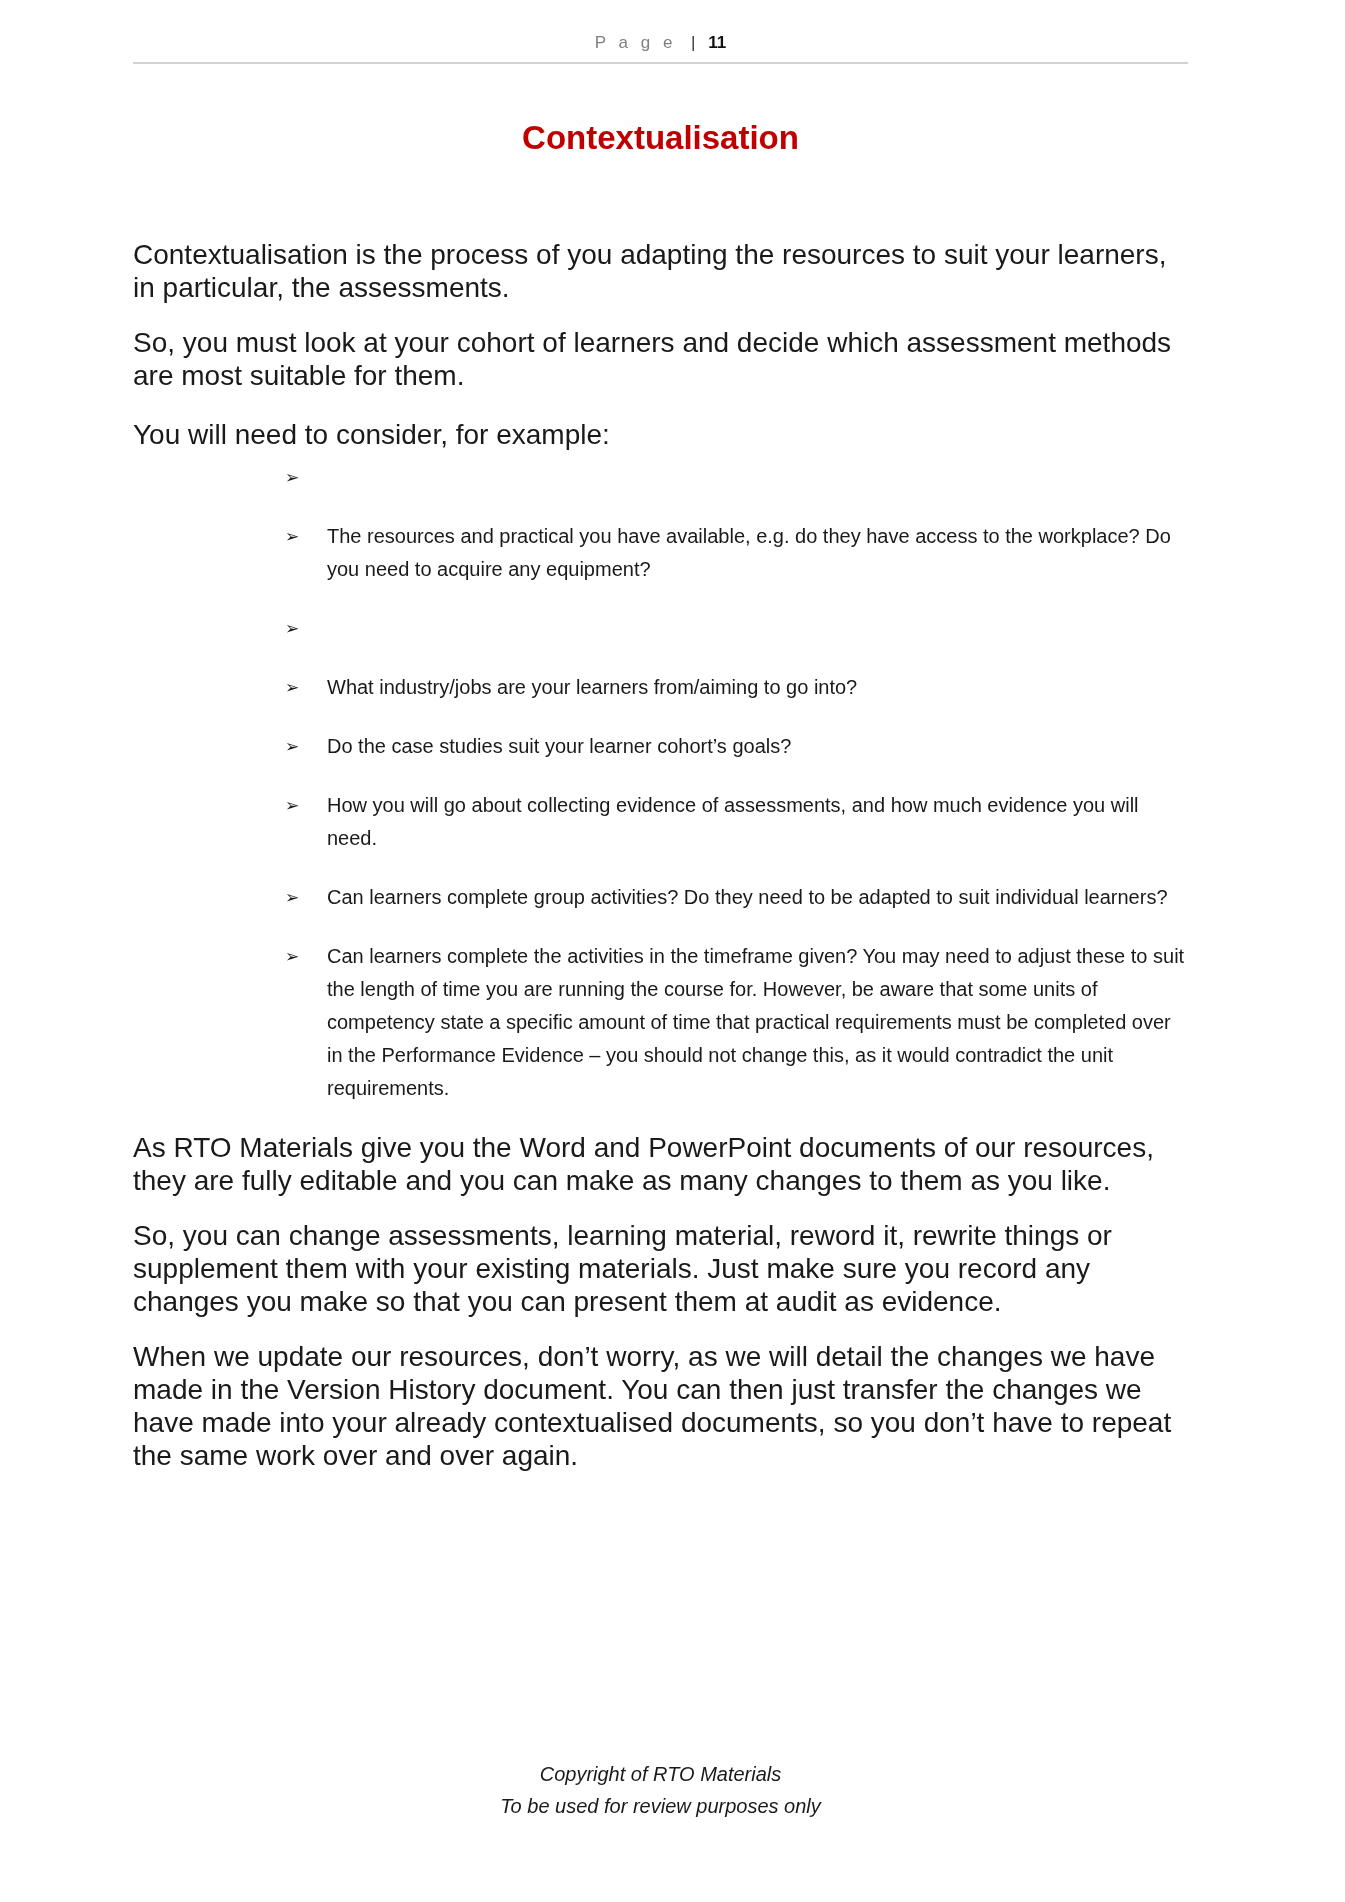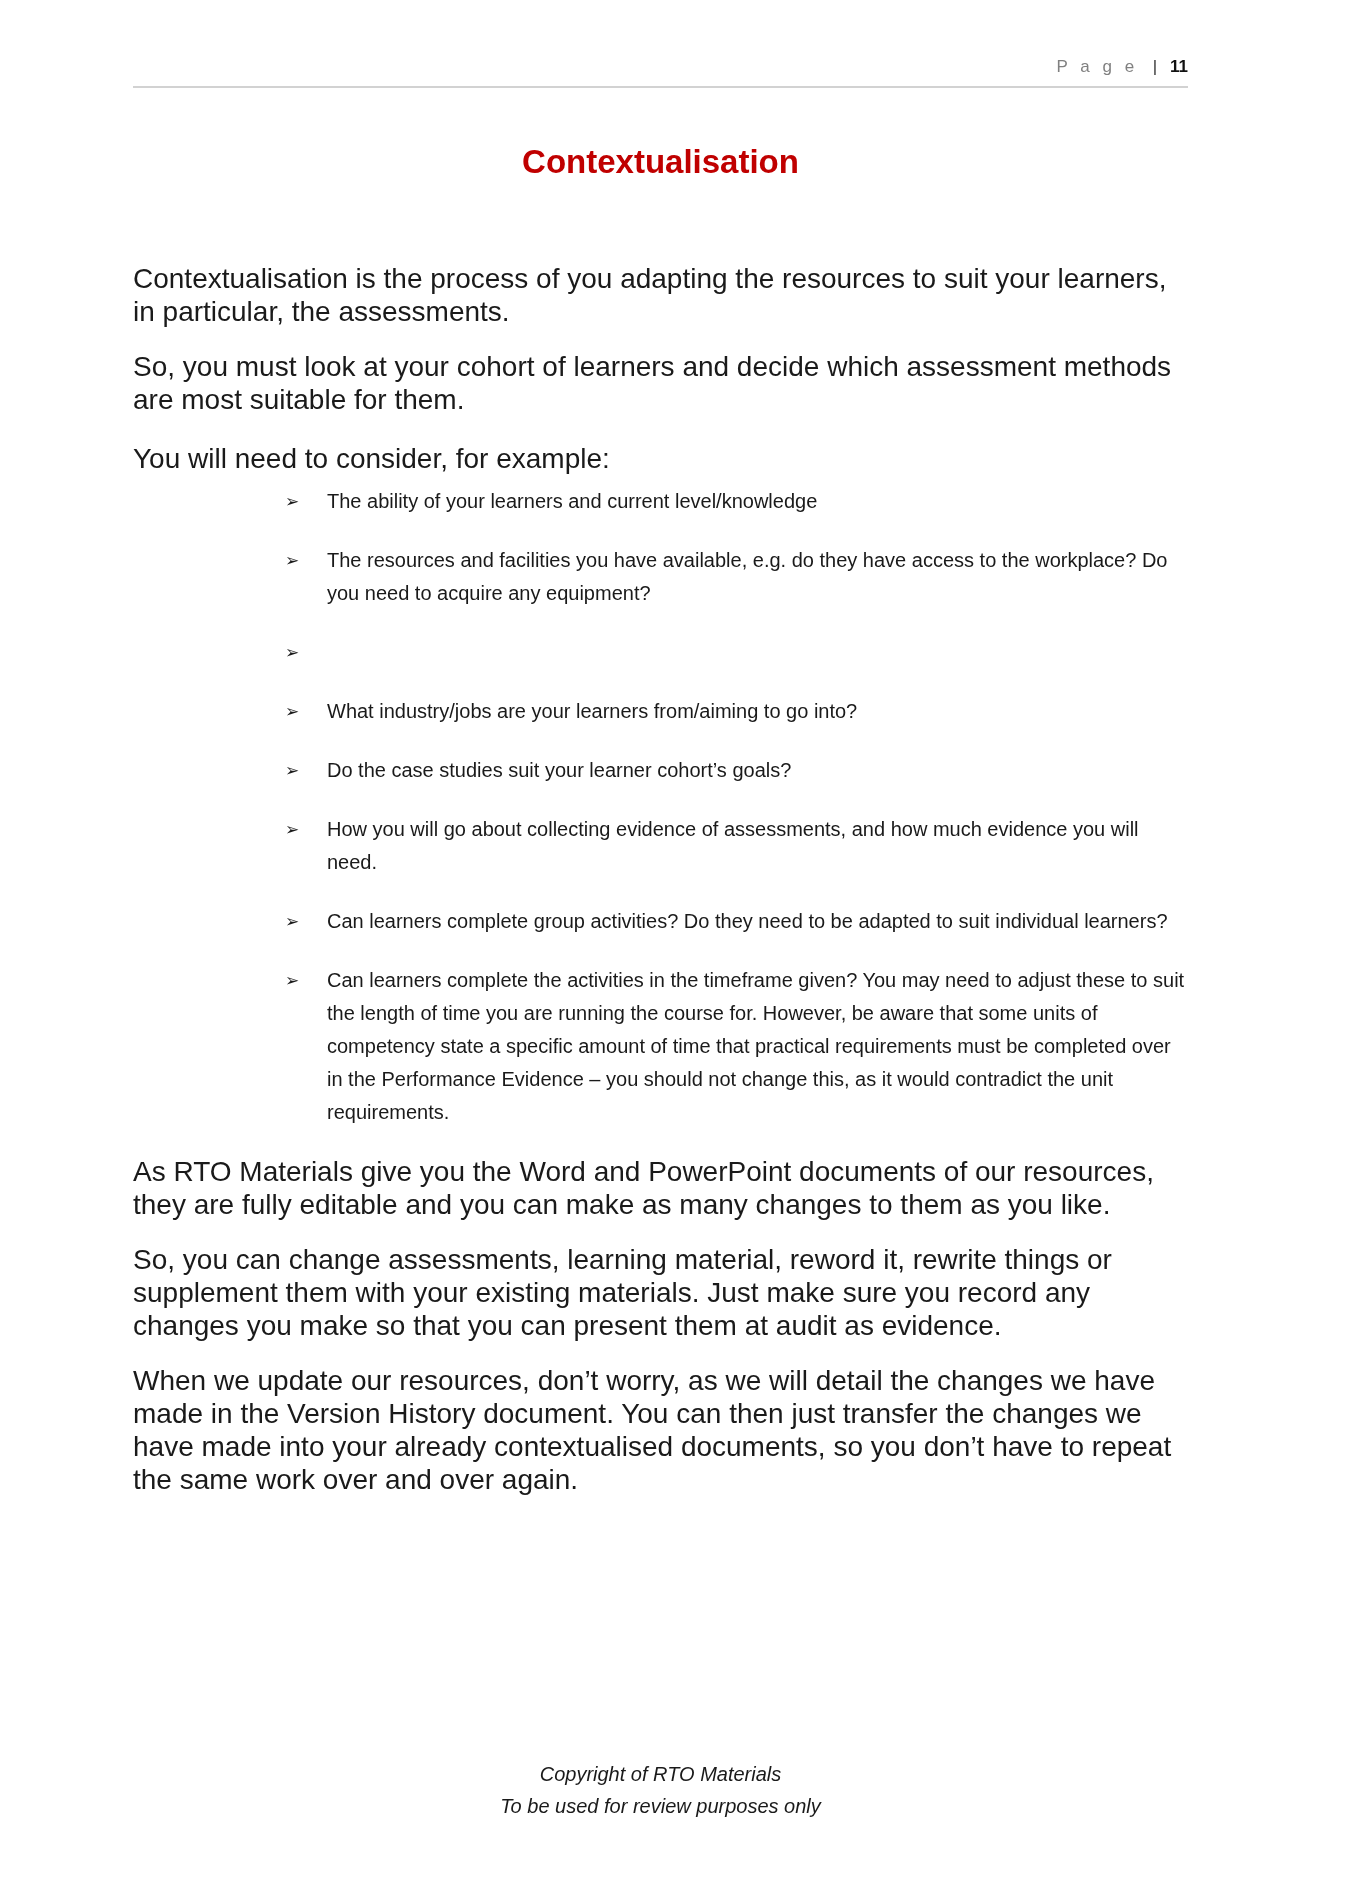--- a/index.html
+++ b/index.html
@@ -11,22 +11,22 @@
     margin: 0 auto;
     background: #ffffff;
     font-family: "Liberation Sans", sans-serif;
     color: #1a1a1a;
     overflow: hidden;
   }
   .content { padding: 0 157px 0 133px; }
 
   
   .header {
-    padding-top: 56px;
-    text-align: right;
+    padding-top: 32px;
+    text-align: center;
     font-size: 17px;
     line-height: 22px;
     white-space: nowrap;
   }
   .page-word { color: #808080; letter-spacing: 4px; }
   .header-divider { color: #333333; margin: 0 8px 0 10px; }
   .page-num { font-weight: 700; color: #111111; }
   .header-rule {
     border: 0;
     border-top: 2px solid #d2d2d2;
@@ -108,25 +108,24 @@
 
     <h1 class="doc-title">Contextualisation</h1>
 
     <p class="para first-para">Contextualisation is the process of you adapting the resources to suit your learners, in particular, the assessments.</p>
     <p class="para">So, you must look at your cohort of learners and decide which assessment methods are most suitable for them.</p>
     <p class="para bold-lead">You will need to consider, for example:</p>
 
     <ul class="arrow-list">
       <li>
         <span class="bullet-glyph">➢</span>
-        <span class="bullet-text">The ability of your learners and current level/knowledge</span>
       </li>
       <li>
         <span class="bullet-glyph">➢</span>
-        <span class="bullet-text">The resources and facilities you have available, e.g. do they have access to the workplace? Do you need to acquire any equipment?</span>
+        <span class="bullet-text">The resources and practical you have available, e.g. do they have access to the workplace? Do you need to acquire any equipment?</span>
       </li>
       <li>
         <span class="bullet-glyph">➢</span>
       </li>
       <li>
         <span class="bullet-glyph">➢</span>
         <span class="bullet-text">What industry/jobs are your learners from/aiming to go into?</span>
       </li>
       <li>
         <span class="bullet-glyph">➢</span>

